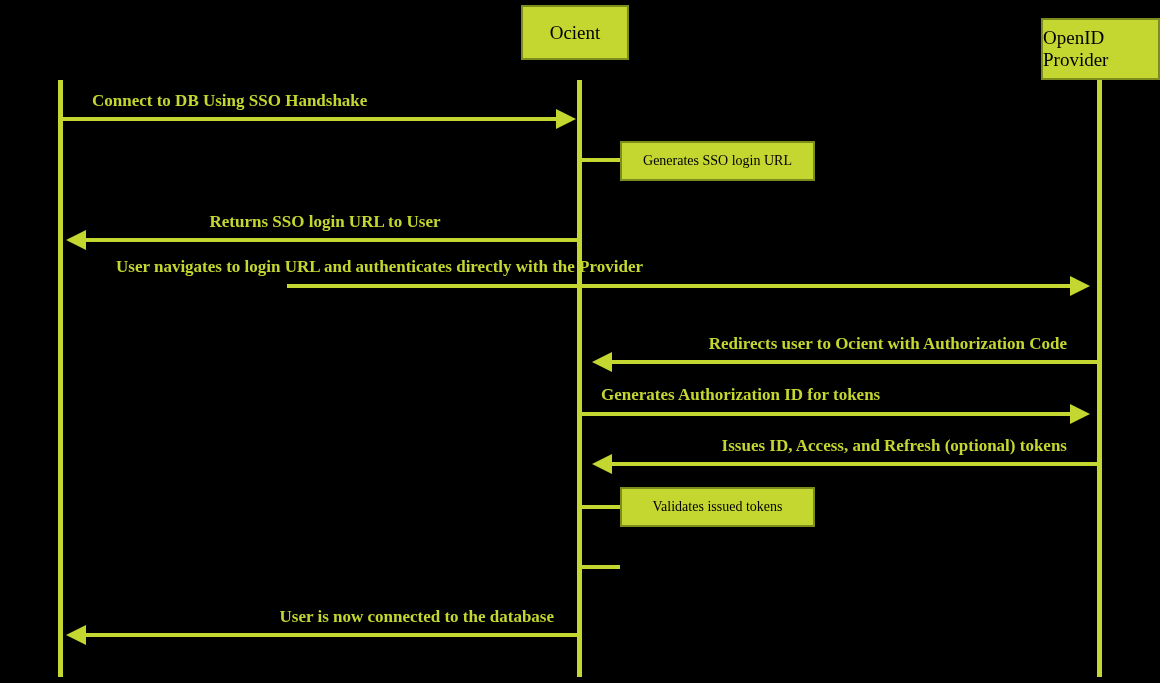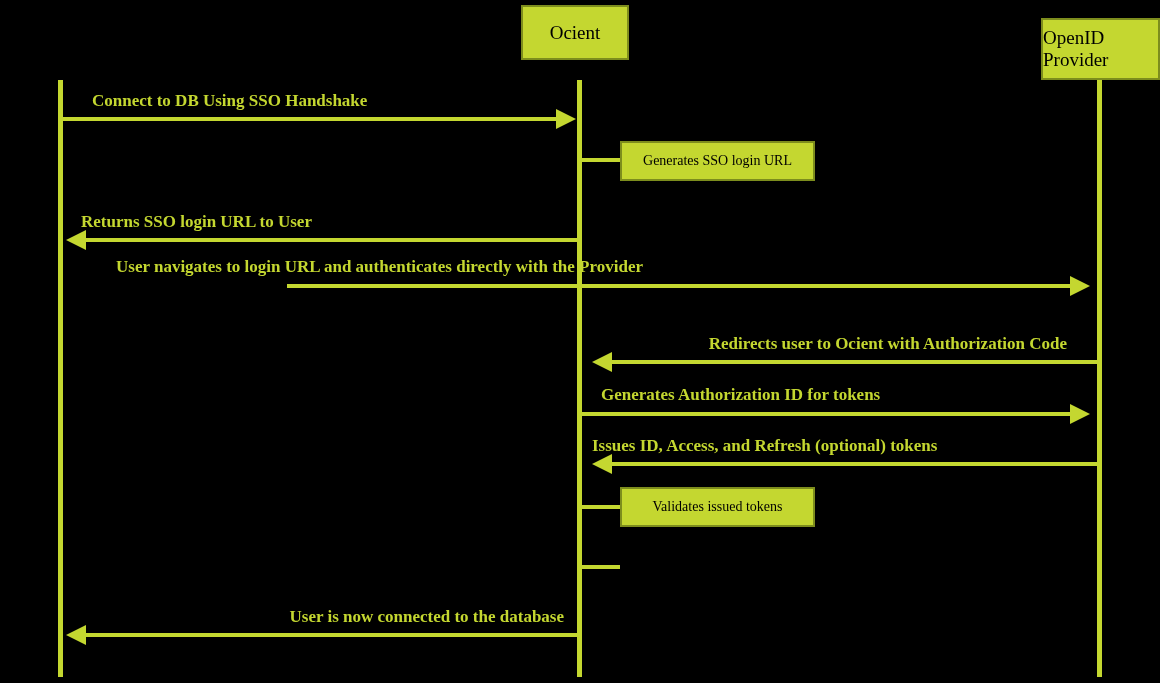--- a/index.html
+++ b/index.html
@@ -40,46 +40,46 @@
   }
   .connector{position:absolute;left:582px;width:38px;height:4px;background:var(--accent)}
 
   #m1-label{left:92px;top:91px}
   #m1-shaft{left:62px;top:117px;width:494px}
   #m1-head{left:556px;top:109px}
 
   #a1-conn{top:158px}
   #a1-box{top:141px}
 
-  #m2-label{left:81px;top:212px;width:466px;text-align:left}
+  #m2-label{left:92px;top:212px;width:466px;text-align:center}
   #m2-head{left:66px;top:230px}
   #m2-shaft{left:86px;top:238px;width:492px}
 
   #m3-label{left:116px;top:257px}
   #m3-shaft{left:287px;top:284px;width:783px}
   #m3-head{left:1070px;top:276px}
 
   #m4-label{left:592px;top:334px;width:475px;text-align:right}
   #m4-head{left:592px;top:352px}
   #m4-shaft{left:612px;top:360px;width:485px}
 
   #m5-label{left:601px;top:385px}
   #m5-shaft{left:581px;top:412px;width:489px}
   #m5-head{left:1070px;top:404px}
 
-  #m6-label{left:592px;top:436px;width:475px;text-align:left}
+  #m6-label{left:592px;top:436px;width:475px;text-align:right}
   #m6-head{left:592px;top:454px}
   #m6-shaft{left:612px;top:462px;width:485px}
 
   #a2-conn{top:505px}
   #a2-box{top:487px}
   #a3-conn{top:565px}
   #a3-box{top:547px}
 
-  #m7-label{left:100px;top:607px;width:464px;text-align:right}
+  #m7-label{left:90px;top:607px;width:464px;text-align:right}
   #m7-head{left:66px;top:625px}
   #m7-shaft{left:86px;top:633px;width:492px}
 </style>
 </head>
 <body>
 
 <div class="diagram">
 
   <div class="actor" id="actor-ocient">
     <span>Ocient</span>

